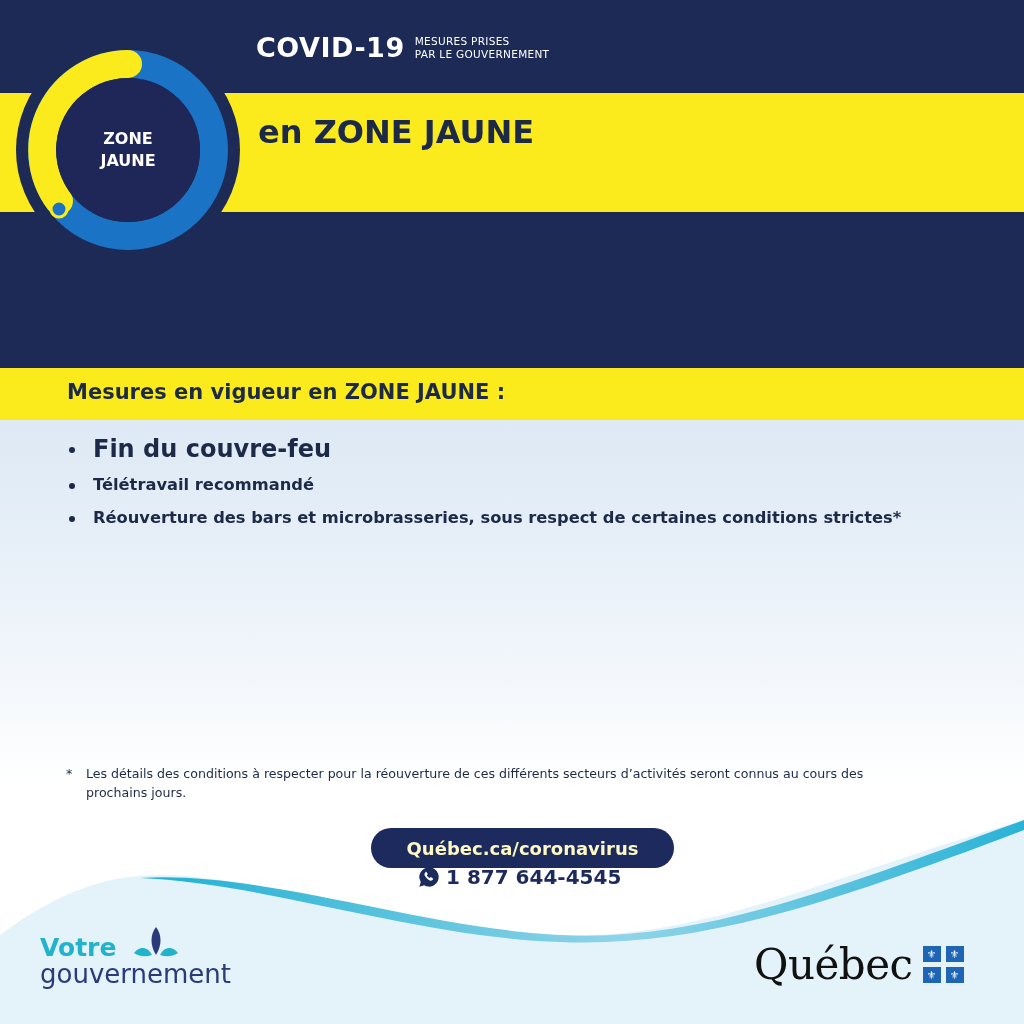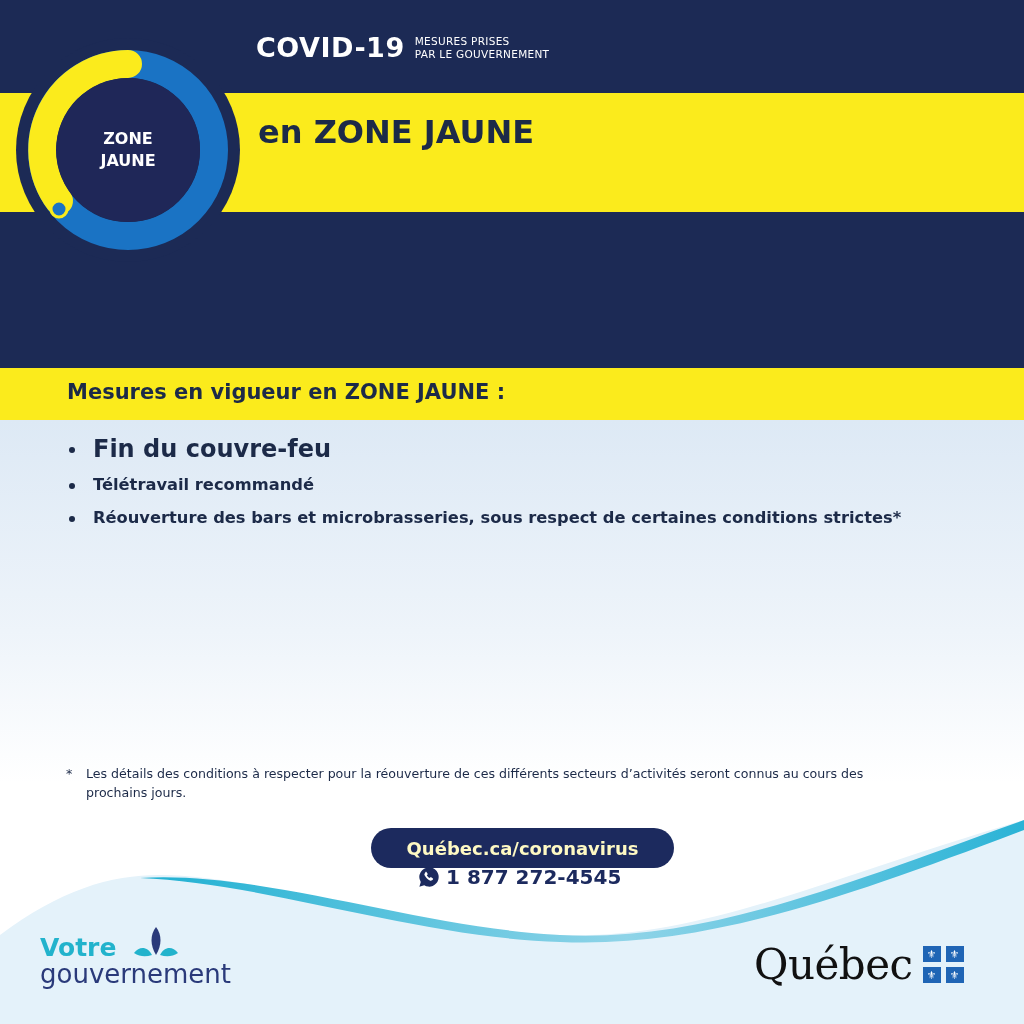--- a/index.html
+++ b/index.html
@@ -109,21 +109,21 @@
 
 <div class="url-pill">
   <span>Québec.ca/coronavirus</span>
 </div>
 
 <div class="phone">
   <svg class="phone-icon" viewBox="0 0 24 24">
     <path d="M12 1.5A10.5 10.5 0 0 0 3 17.4L1.5 22.5l5.3-1.4A10.5 10.5 0 1 0 12 1.5z" fill="#1c2a5e"></path>
     <path d="M8.2 6.5c.3-.3.8-.3 1 0l1.3 1.9c.2.3.2.7-.1 1l-.8.8c.6 1.3 1.7 2.4 3 3l.8-.8c.3-.3.7-.3 1-.1l1.9 1.3c.3.2.3.7 0 1l-1 1c-.6.6-1.6.7-2.4.3-2.6-1.3-4.4-3.2-5.7-5.7-.4-.8-.3-1.8.3-2.4z" fill="#fff"></path>
   </svg>
-  <span>1 877 272-4545</span>
+  <span>1 877 644-4545</span>
 </div>
 
 <div class="votre">
   <div class="votre-1">Votre</div>
   <div class="votre-2">gouvernement</div>
   <svg class="votre-icon" viewBox="0 0 52 36">
     <path d="M26 0 C32 8 32 18 26 28 C20 18 20 8 26 0 Z" fill="#2a3a7a"></path>
     <path d="M4 26 C10 18 18 20 22 28 C16 30 10 30 4 26 Z" fill="#22b3cc"></path>
     <path d="M48 26 C42 18 34 20 30 28 C36 30 42 30 48 26 Z" fill="#22b3cc"></path>
   </svg>

